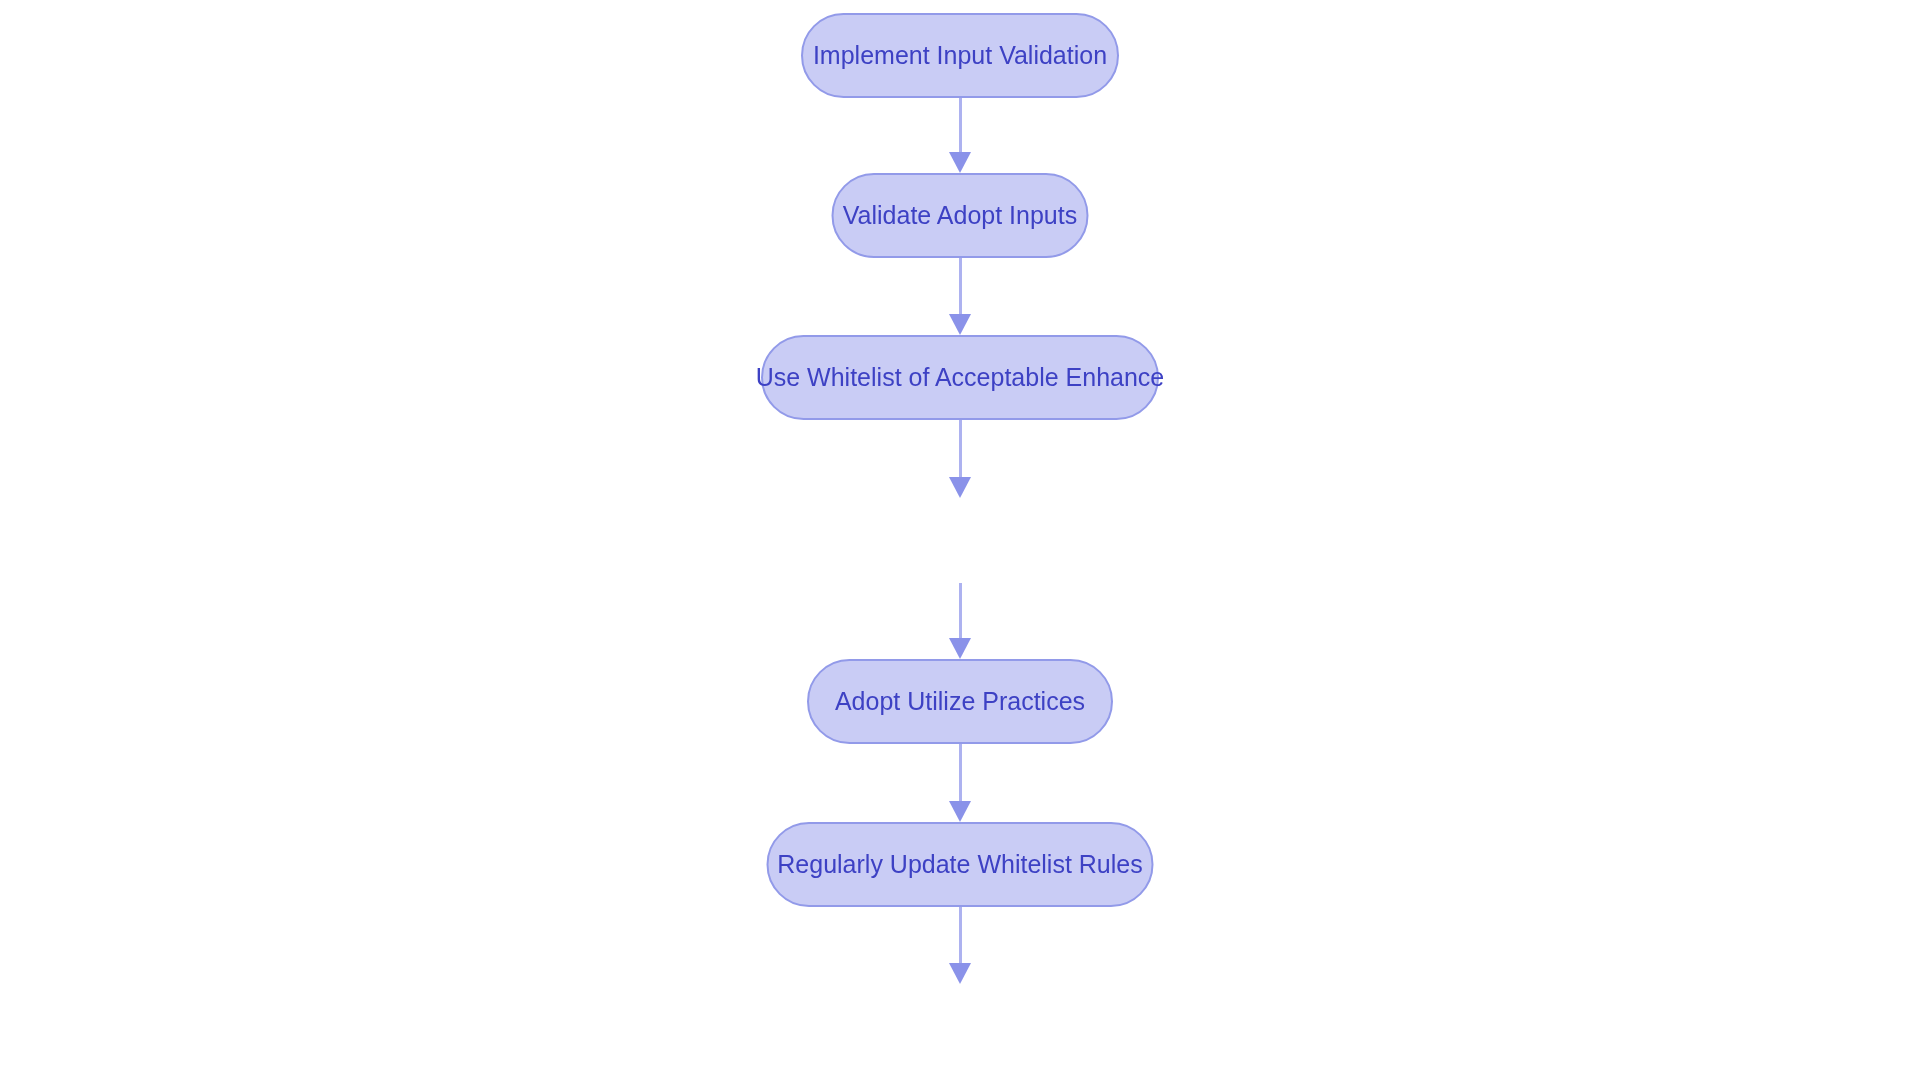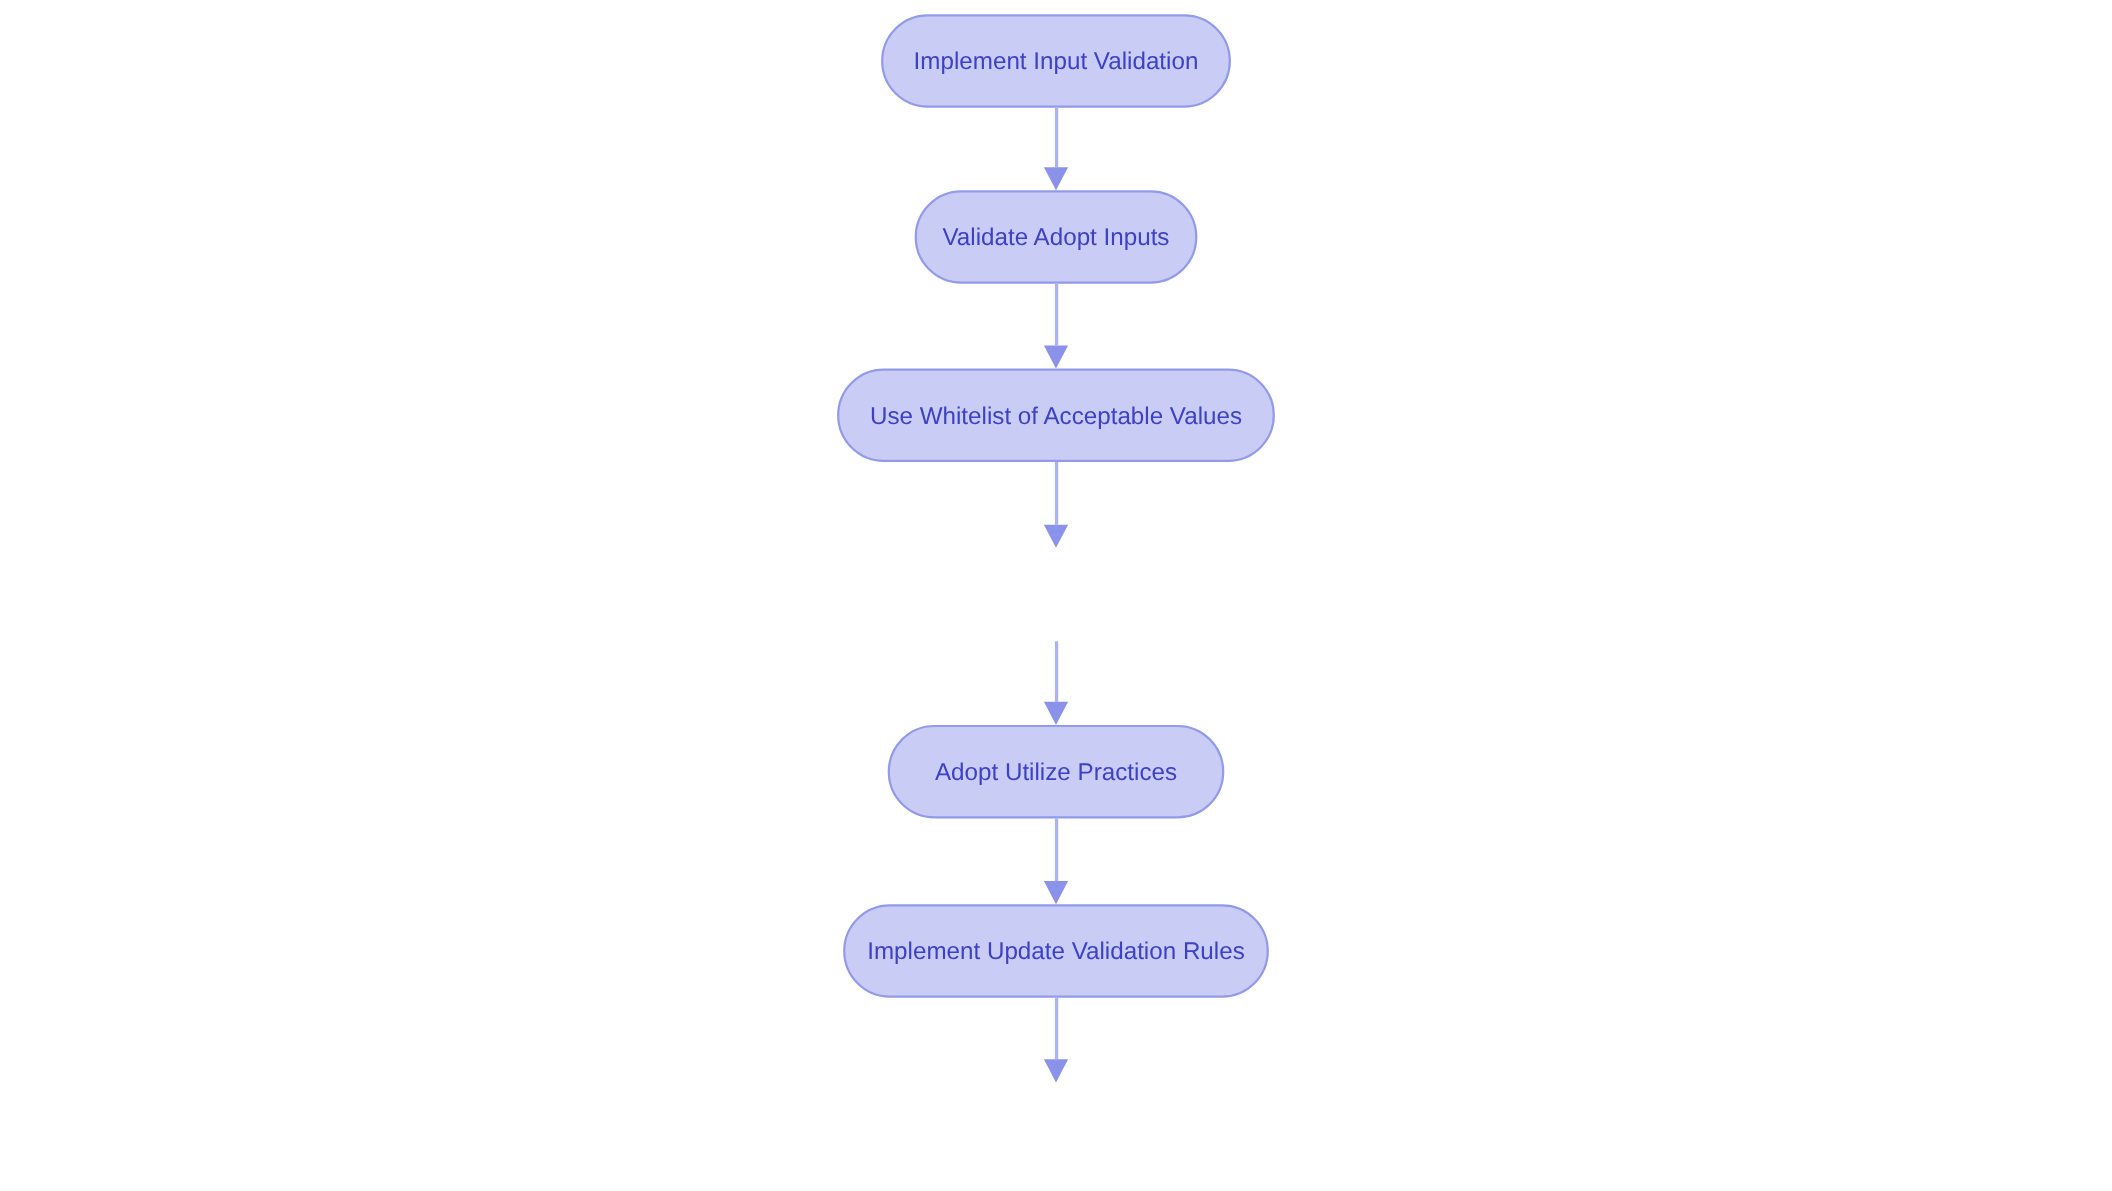--- a/index.html
+++ b/index.html
@@ -26,21 +26,21 @@
     box-sizing: border-box;
     background: var(--node-fill, #c9ccf5);
     border: 2px solid var(--node-border, #929ae9);
     border-radius: 44px;
     display: flex;
     align-items: center;
     justify-content: center;
   }
   .node-label {
     color: var(--node-text, #3d41c4);
-    font-size: 22px;
+    font-size: 25px;
     line-height: 1;
     white-space: nowrap;
     text-align: center;
   }
   .arrow {
     position: absolute;
     left: 50%;
     transform: translateX(-50%);
     width: 22px;
     display: flex;
@@ -77,21 +77,21 @@
   <div class="node" style="top:173px; width:257px">
     <span class="node-label">Validate Adopt Inputs</span>
   </div>
 
   <div class="arrow" style="top:258px; height:77px">
     <div class="arrow-line"></div>
     <div class="arrow-head"></div>
   </div>
 
   <div class="node" style="top:335px; width:398px">
-    <span class="node-label">Use Whitelist of Acceptable Values</span>
+    <span class="node-label">Use Whitelist of Acceptable Enhance</span>
   </div>
 
   <div class="arrow" style="top:420px; height:78px">
     <div class="arrow-line"></div>
     <div class="arrow-head"></div>
   </div>
 
 
   <div class="arrow" style="top:583px; height:76px">
     <div class="arrow-line"></div>
@@ -101,21 +101,21 @@
   <div class="node" style="top:659px; width:306px">
     <span class="node-label">Adopt Utilize Practices</span>
   </div>
 
   <div class="arrow" style="top:744px; height:78px">
     <div class="arrow-line"></div>
     <div class="arrow-head"></div>
   </div>
 
   <div class="node" style="top:822px; width:387px">
-    <span class="node-label">Implement Update Validation Rules</span>
+    <span class="node-label">Regularly Update Whitelist Rules</span>
   </div>
 
   <div class="arrow" style="top:907px; height:77px">
     <div class="arrow-line"></div>
     <div class="arrow-head"></div>
   </div>
 
 
 </div>
 

